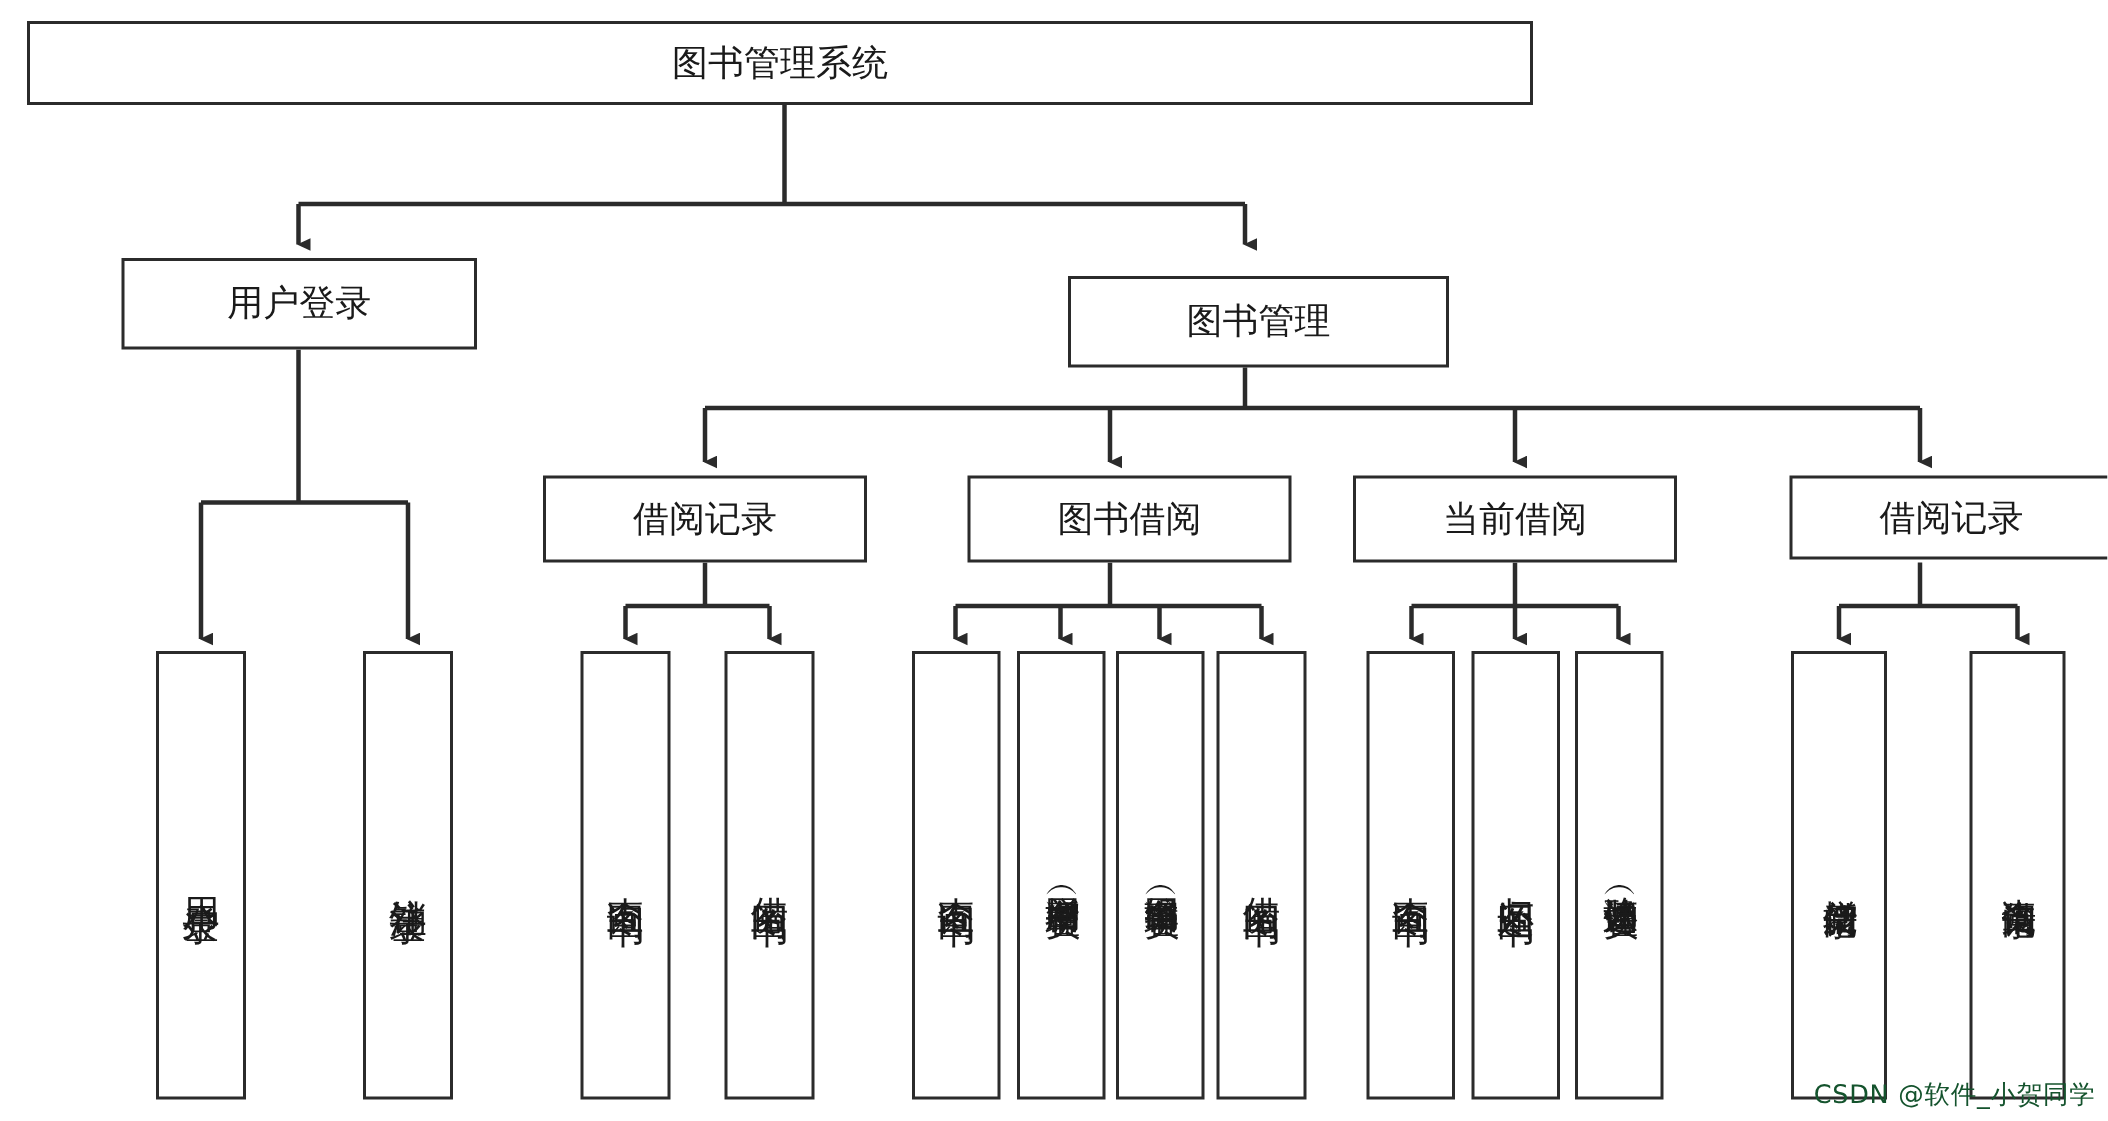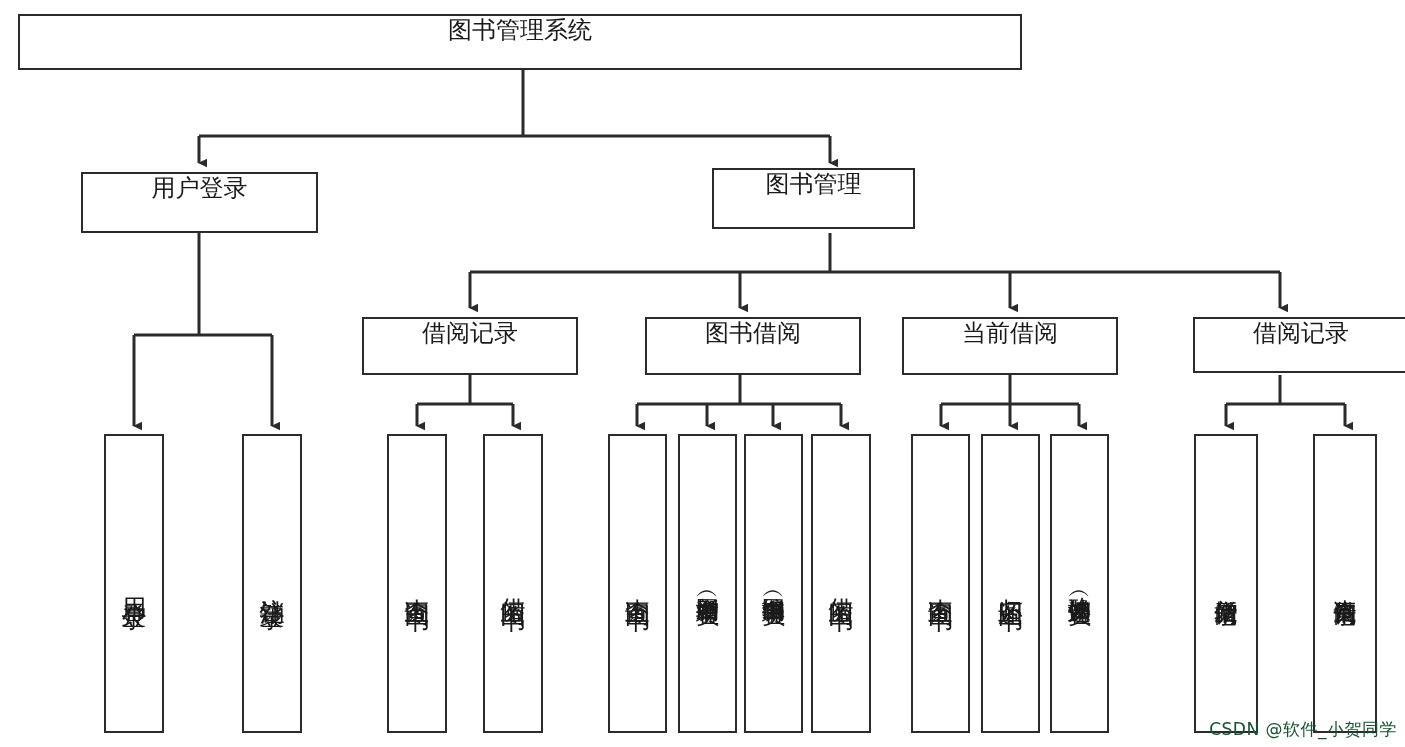--- a/index.html
+++ b/index.html
@@ -24,21 +24,21 @@
     top: 0;
     width: 1405px;
     height: 747px;
   }
   .node {
     position: absolute;
     box-sizing: border-box;
     border: 2px solid #2b2b2b;
     background: #ffffff;
     display: flex;
-    align-items: flex-start;
+    align-items: center;
     justify-content: center;
     text-align: center;
     color: #1a1a1a;
     line-height: 1.18;
   }
   .node .label {
     display: block;
     color: #1a1a1a;
   }
   
@@ -134,21 +134,21 @@
     </g>
   </svg>
 
   <div class="node root horiz" style="left:18px; top:14px; width:1004px; height:56px;">
     <span class="label">图书管理系统</span>
   </div>
 
   <div class="node horiz" style="left:81px; top:172px; width:237px; height:61px;">
     <span class="label">用户登录</span>
   </div>
-  <div class="node horiz" style="left:712px; top:168px; width:203px; height:61px;">
+  <div class="node horiz" style="left:712px; top:184px; width:254px; height:61px;">
     <span class="label">图书管理</span>
   </div>
 
   <div class="node horiz" style="left:362px; top:317px; width:216px; height:58px;">
     <span class="label">借阅记录</span>
   </div>
   <div class="node horiz" style="left:645px; top:317px; width:216px; height:58px;">
     <span class="label">图书借阅</span>
   </div>
   <div class="node horiz" style="left:902px; top:317px; width:216px; height:58px;">

